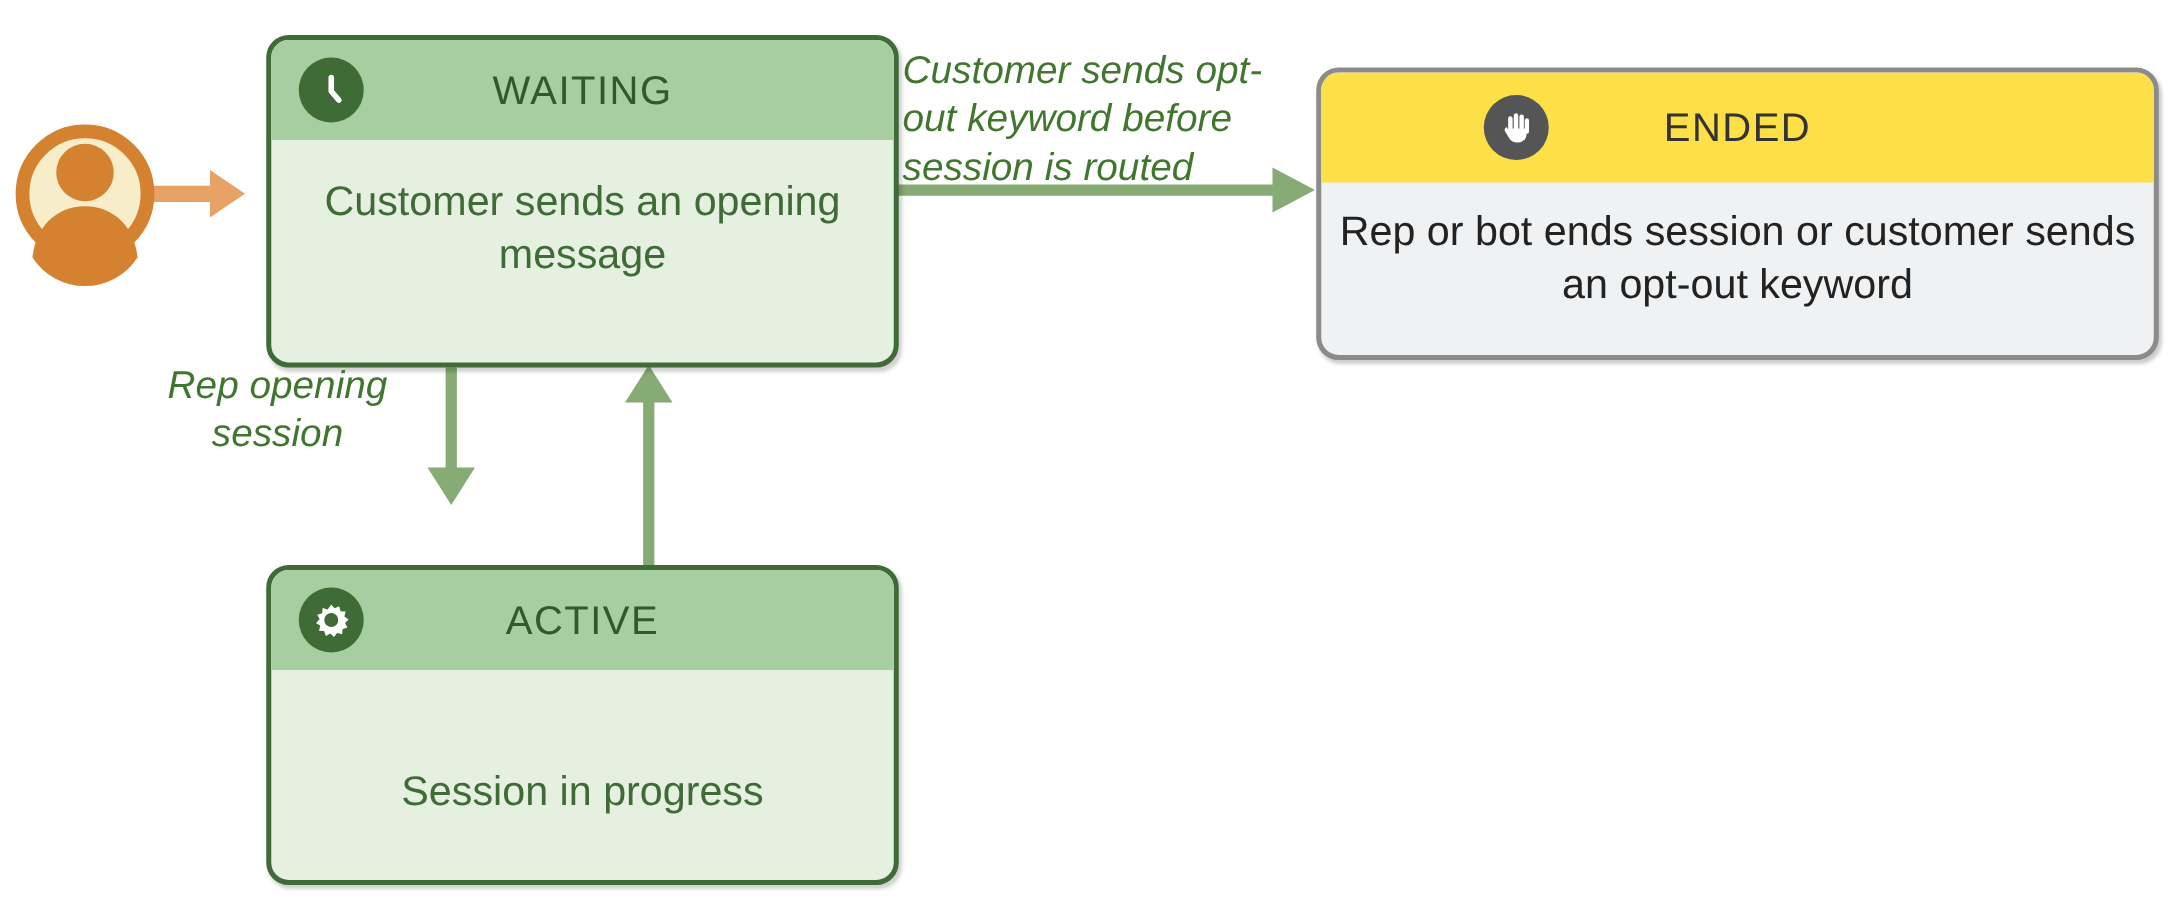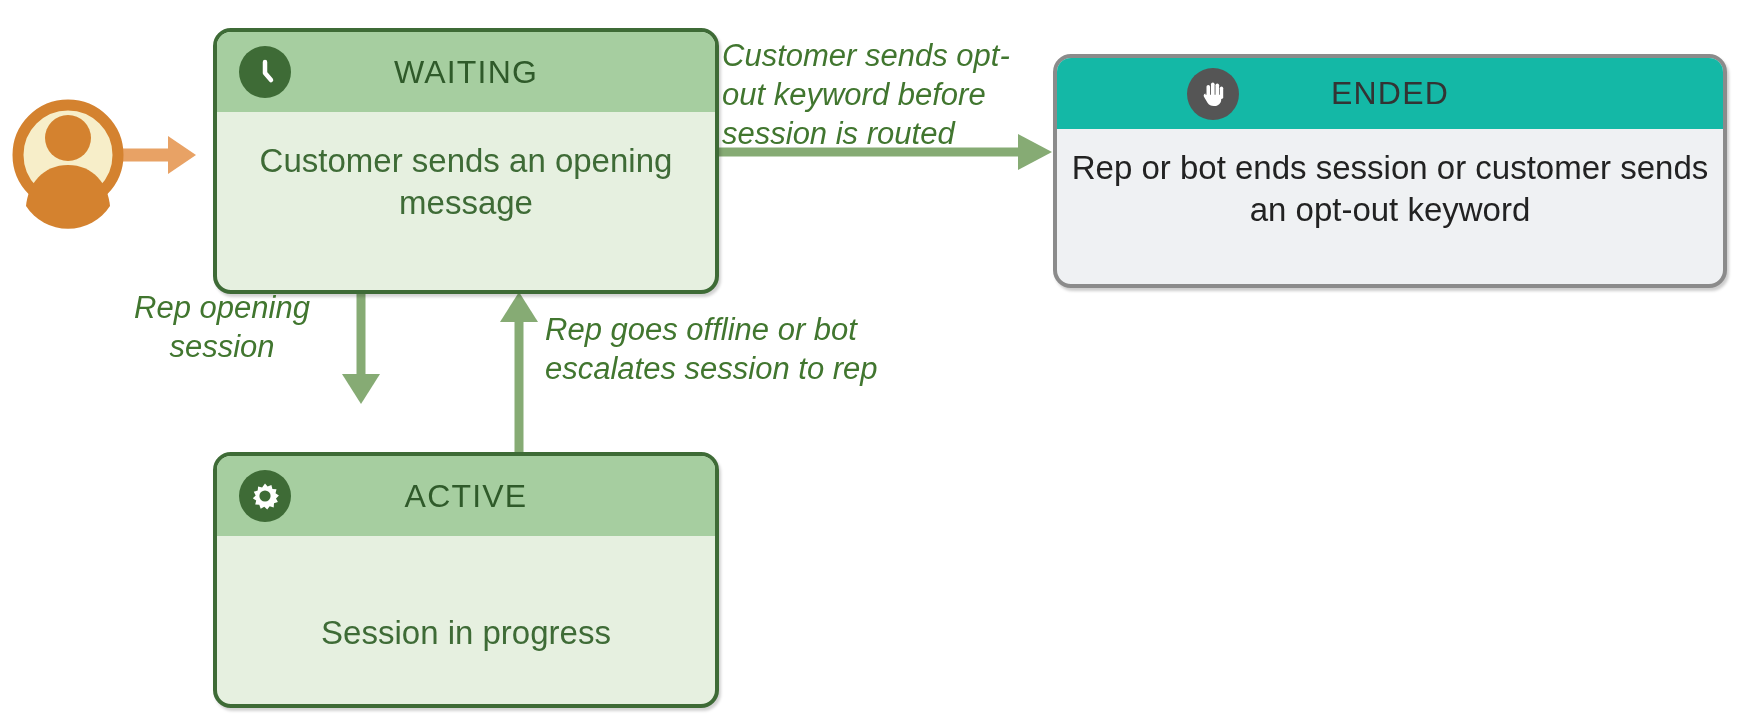--- a/index.html
+++ b/index.html
@@ -51,22 +51,22 @@
     width: 100%;
     display: flex;
     align-items: center;
     justify-content: center;
   }
   .green .box-header {
     background: #a6ceA0;
     height: 80px;
   }
   .gray .box-header {
-    background: #14b8a6;
-    height: 71px;
+    background: #fde047;
+    height: 88px;
   }
   .box-title {
     font-size: 32px;
     letter-spacing: 1.2px;
     font-weight: 400;
   }
   .green .box-title { color: #2f5a2a; }
   .gray .box-title { color: #333333; }
 
   .badge {
@@ -201,16 +201,14 @@
     </div>
   </div>
 
   <div class="edge-label left" style="left:722px; top:20px; width:320px;">Customer sends opt-
 out keyword before
 session is routed</div>
 
   <div class="edge-label center" style="left:122px; top:288px; width:200px;">Rep opening
 session</div>
 
-  <div class="edge-label left" style="left:545px; top:294px; width:400px;">Rep goes offline or bot
-escalates session to rep</div>
 
 </div>
 
 </body></html>

